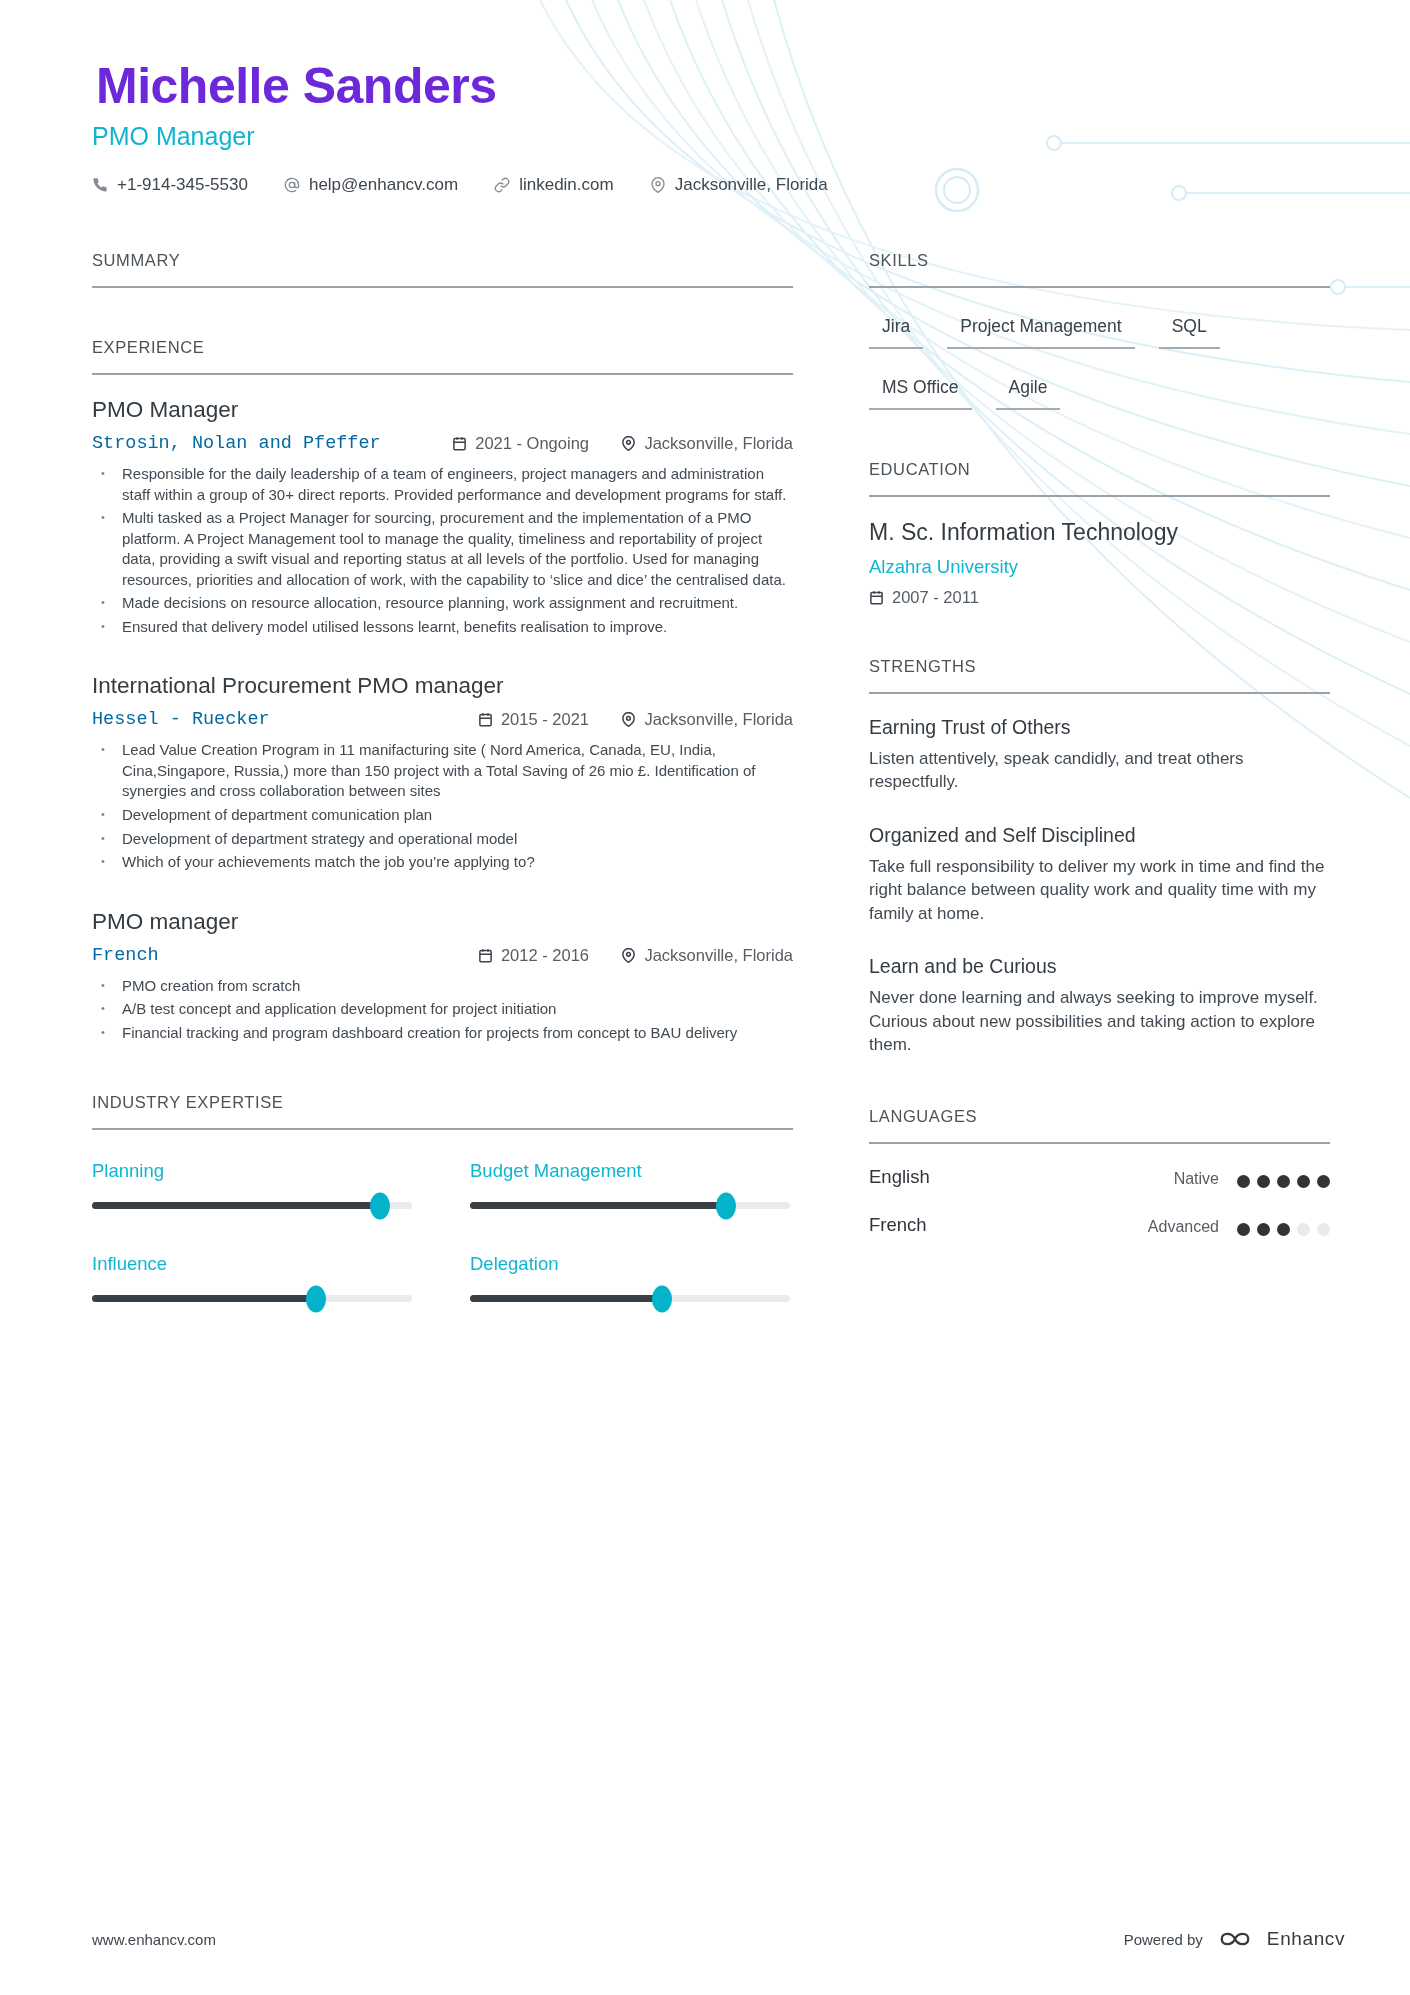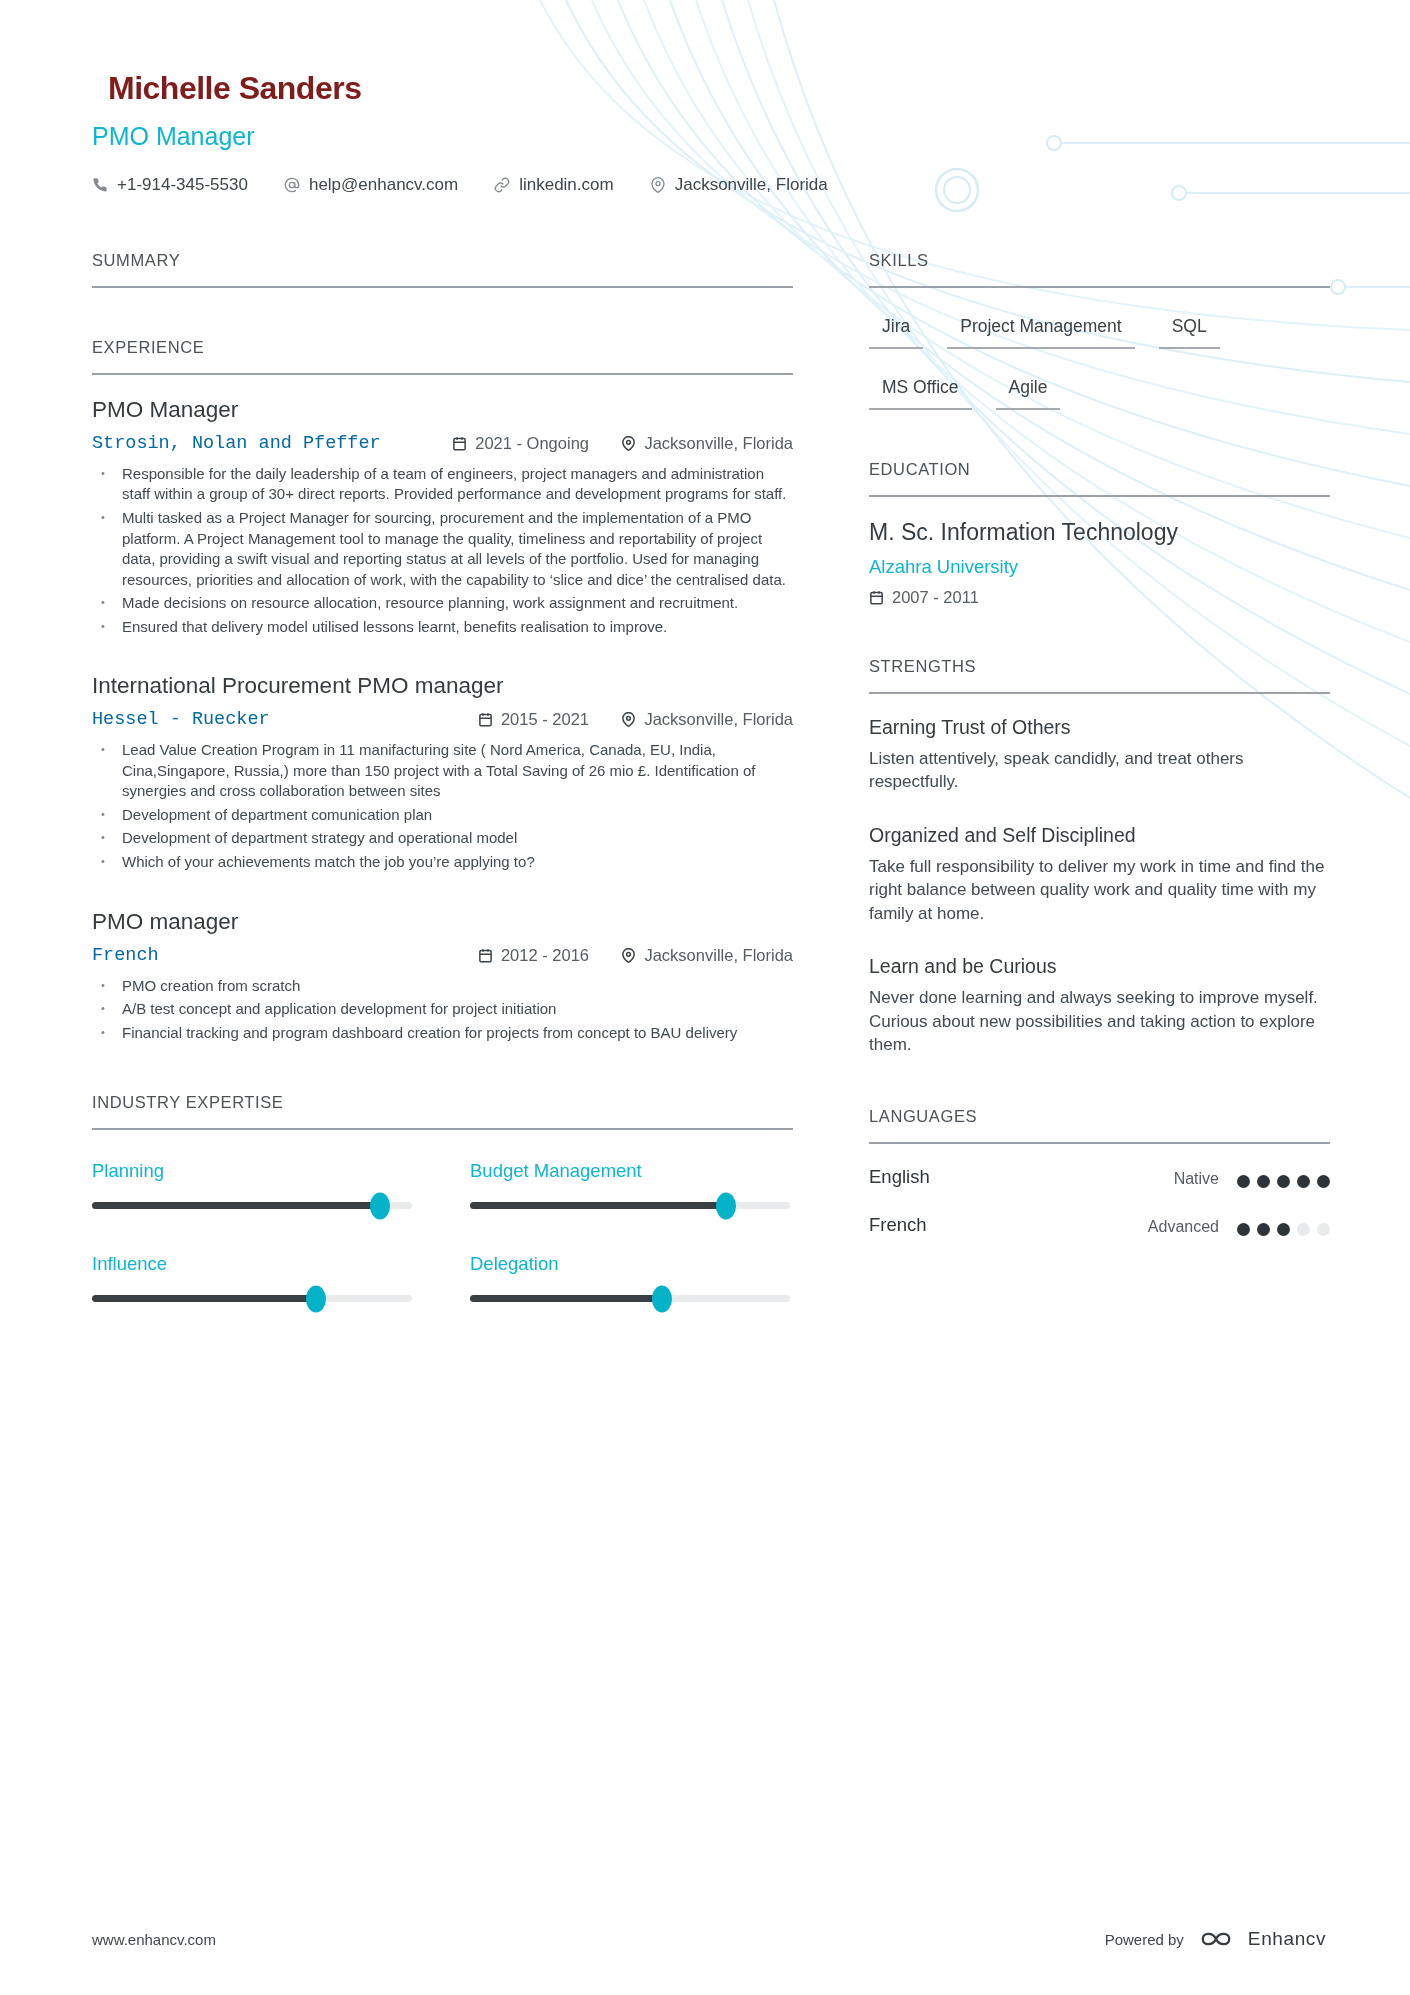--- a/index.html
+++ b/index.html
@@ -5,21 +5,21 @@
   html,body{margin:0;padding:0;}
   body{
     width:1410px;height:1995px;position:relative;background:#ffffff;
     font-family:"Liberation Sans","DejaVu Sans",sans-serif;
     color:#404951;-webkit-font-smoothing:antialiased;overflow:hidden;
   }
   .deco{position:absolute;top:0;left:0;width:1410px;height:1995px;z-index:0;pointer-events:none;}
   .page{position:relative;z-index:1;padding:56px 80px 0 92px;box-sizing:border-box;}
 
   
-  h1.name{margin:16px;font-size:32px;line-height:1.06;font-weight:700;color:#7f1d1d;letter-spacing:-0.5px;}
+  h1.name{margin:4px;font-size:50px;line-height:1.06;font-weight:700;color:#6d28d9;letter-spacing:-0.5px;}
   .job-title{margin-top:9px;font-size:25px;font-weight:500;color:#0fb5d0;}
   .contacts{display:flex;align-items:center;gap:36px;margin-top:24px;}
   .contact{display:flex;align-items:center;gap:9px;font-size:17px;color:#3e464e;}
   .cicon{width:16px;height:16px;flex:0 0 auto;color:#858c93;}
   .cicon svg{display:block;width:100%;height:100%;}
 
   
   .columns{display:flex;margin-top:56px;gap:76px;}
   .col-left{width:701px;flex:0 0 auto;}
   .col-right{width:461px;flex:0 0 auto;}
@@ -77,21 +77,21 @@
   
   .lang-row{display:flex;align-items:flex-end;margin-bottom:26px;}
   .lang-name{flex:1;font-size:18.5px;color:#2f363c;}
   .lang-level{font-size:16px;color:#565d64;margin-right:18px;}
   .lang-dots{display:flex;gap:7px;}
   .dot{width:13px;height:13px;border-radius:50%;background:#e9eaeb;}
   .dot.filled{background:#2e3438;}
 
   
   .footer{
-    position:absolute;left:92px;right:84px;top:1928px;z-index:1;
+    position:absolute;left:92px;right:65px;top:1928px;z-index:1;
     display:flex;align-items:center;justify-content:space-between;
   }
   .site-link{font-size:15px;color:#3f474f;}
   .powered{display:flex;align-items:center;gap:14px;}
   .powered-by{font-size:15px;color:#3f474f;}
   .brand-logo{width:36px;height:22px;color:#343b41;}
   .brand-logo svg{display:block;width:100%;height:100%;}
   .brand-name{font-size:19px;color:#343b41;letter-spacing:0.6px;}
 </style>
 </head>

